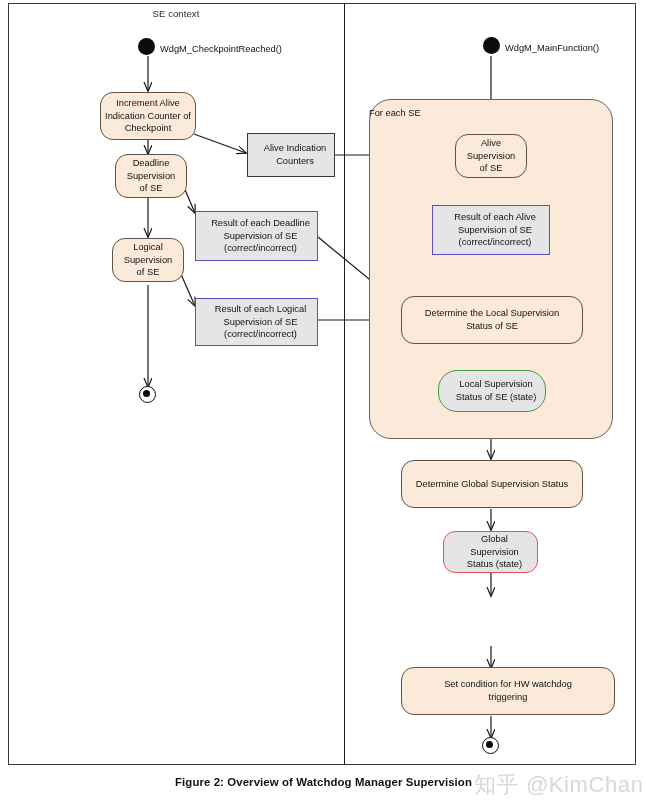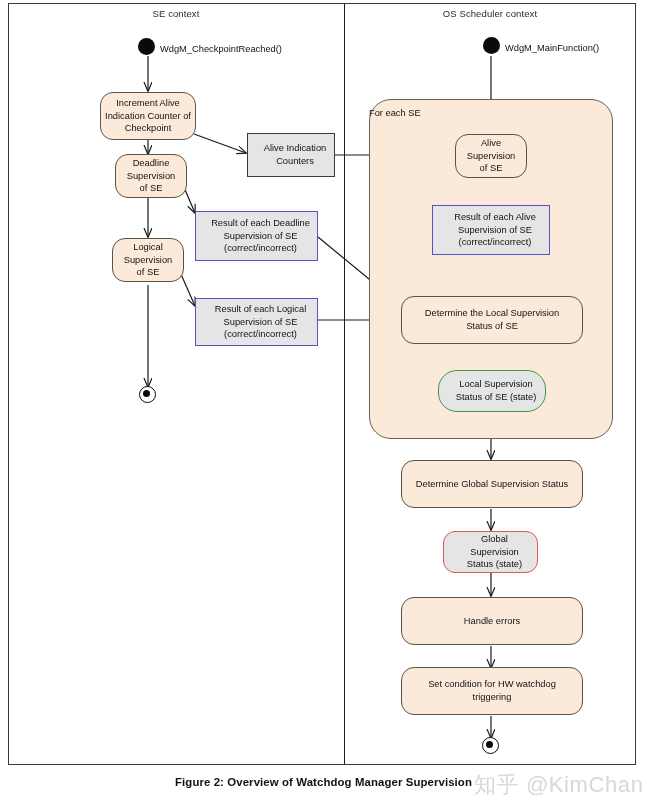--- a/index.html
+++ b/index.html
@@ -168,21 +168,20 @@
 </style>
 </head>
 <body>
 
 <div id="figure-root">
 
   <div class="frame"></div>
   <div class="lane-divider"></div>
 
   <div class="lane-title" id="lane-title-se">SE context</div>
-  <div class="lane-title" id="lane-title-os">OS Scheduler context</div>
 
   <svg id="edges" viewBox="0 0 647 812" xmlns="http://www.w3.org/2000/svg">
     <defs>
       <marker id="ah" markerWidth="11" markerHeight="11" refX="9" refY="4" orient="auto" markerUnits="userSpaceOnUse">
         <path d="M0,0 L9.5,4 L0,8" fill="none" stroke="#1a1a1a" stroke-width="1.2"></path>
       </marker>
     </defs>
     <g stroke="#1a1a1a" stroke-width="1.2" fill="none" marker-end="url(#ah)">
 
       <path d="M148,56 L148,91"></path>
@@ -260,23 +259,22 @@
 Status of SE</div>
 
   <div class="node artifact artifact-green" style="left:438px; top:370px; width:108px; height:42px;border-radius:19px;">Local Supervision
 Status of SE (state)</div>
 
   <div class="node activity" style="left:401px; top:460px; width:182px; height:48px;">Determine Global Supervision Status</div>
 
   <div class="node artifact artifact-red" style="left:443px; top:531px; width:95px; height:42px;border-radius:12px;">Global Supervision
 Status (state)</div>
 
-  <div class="node activity" style="left:401px; top:597px; width:182px; height:48px;">Handle errors</div>
-
-  <div class="node activity" style="left:401px; top:667px; width:182px; height:48px;">Set condition for HW watchdog
+
+  <div class="node activity" style="left:401px; top:667px; width:214px; height:48px;">Set condition for HW watchdog
 triggering</div>
 
   <div class="end-node" style="left:482px; top:737px;"></div>
 
   <div class="caption">Figure 2: Overview of Watchdog Manager Supervision</div>
   <div class="watermark">知乎 @KimChan</div>
 
 </div>
 
 </body></html>

